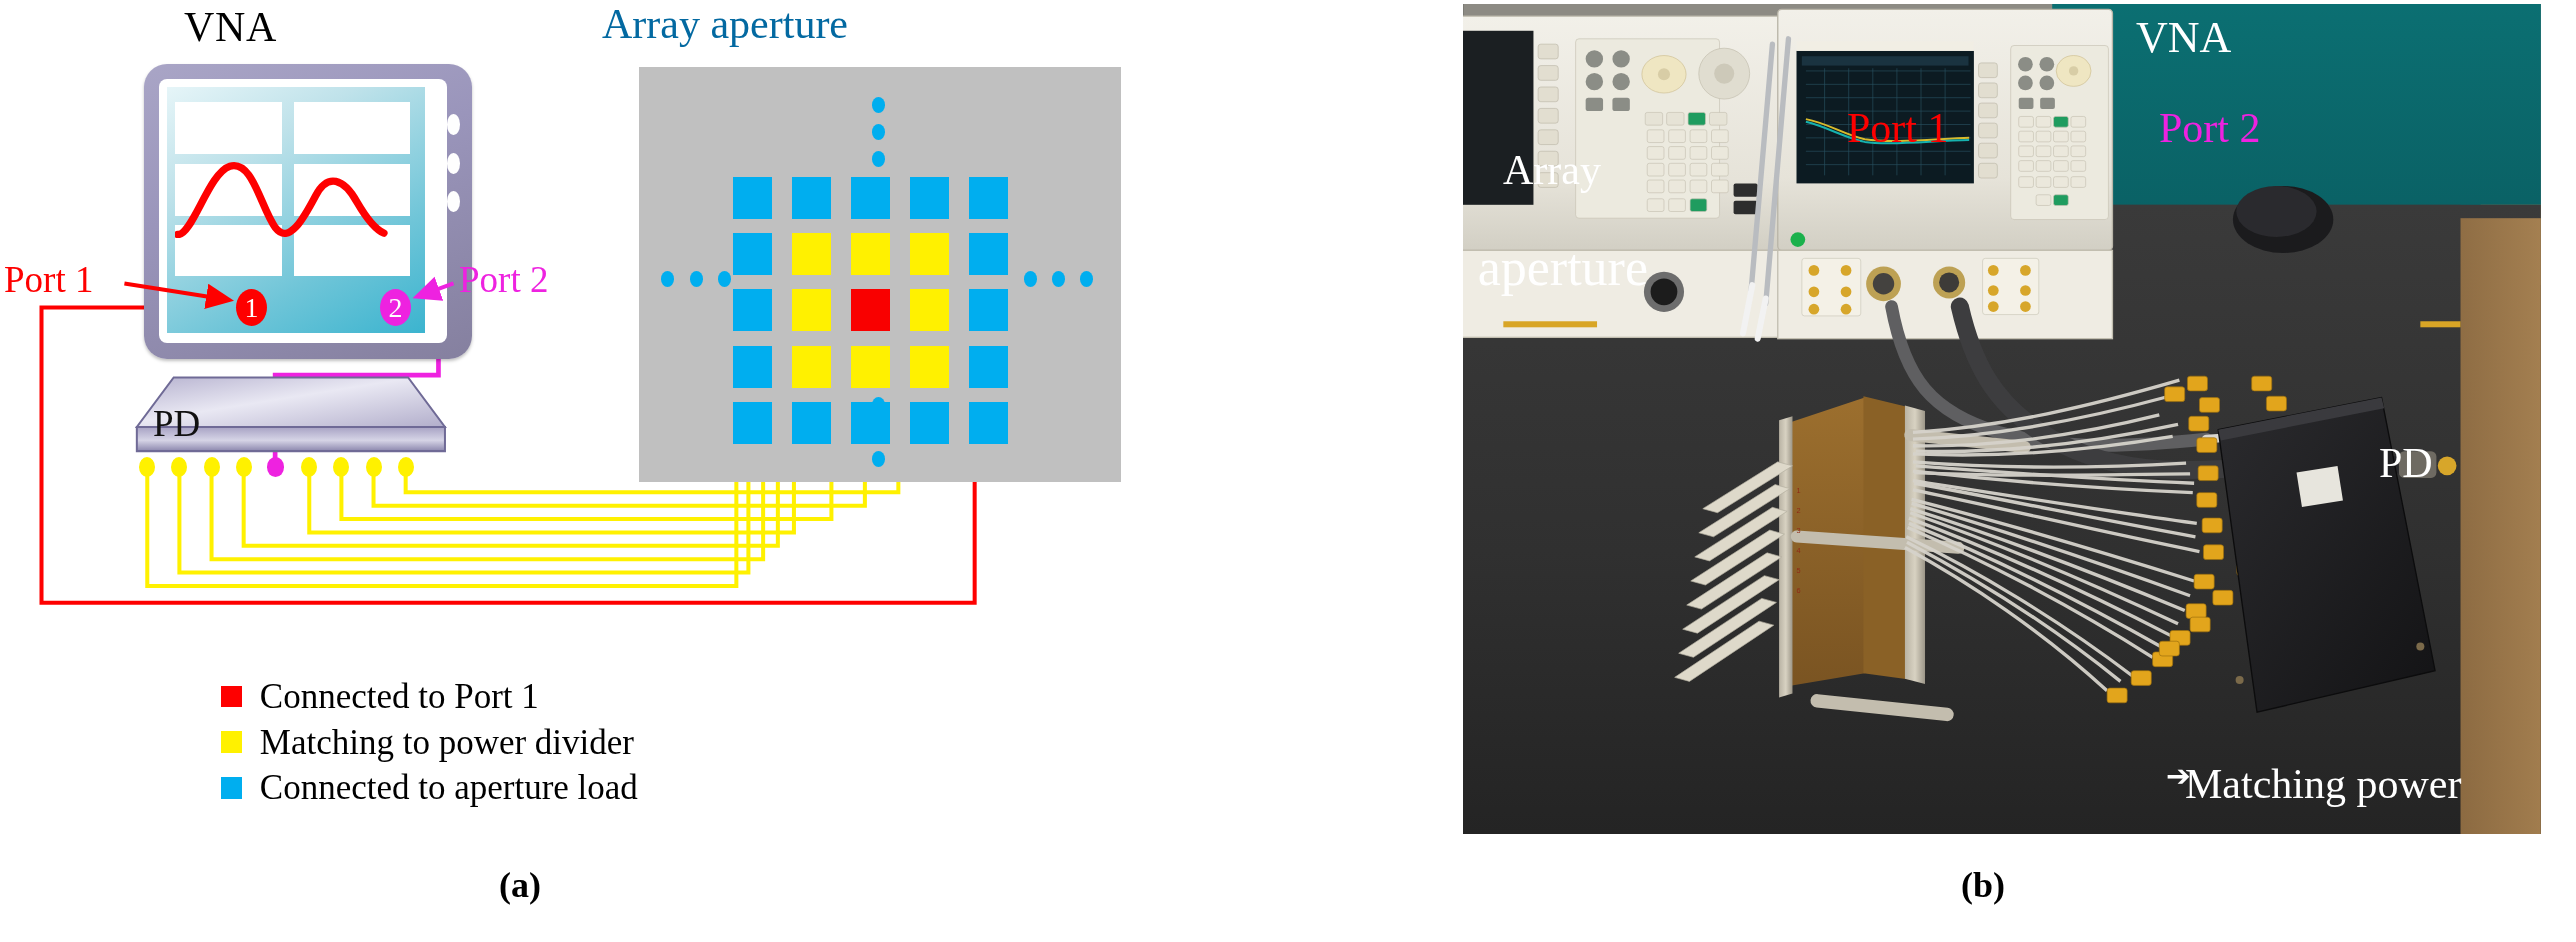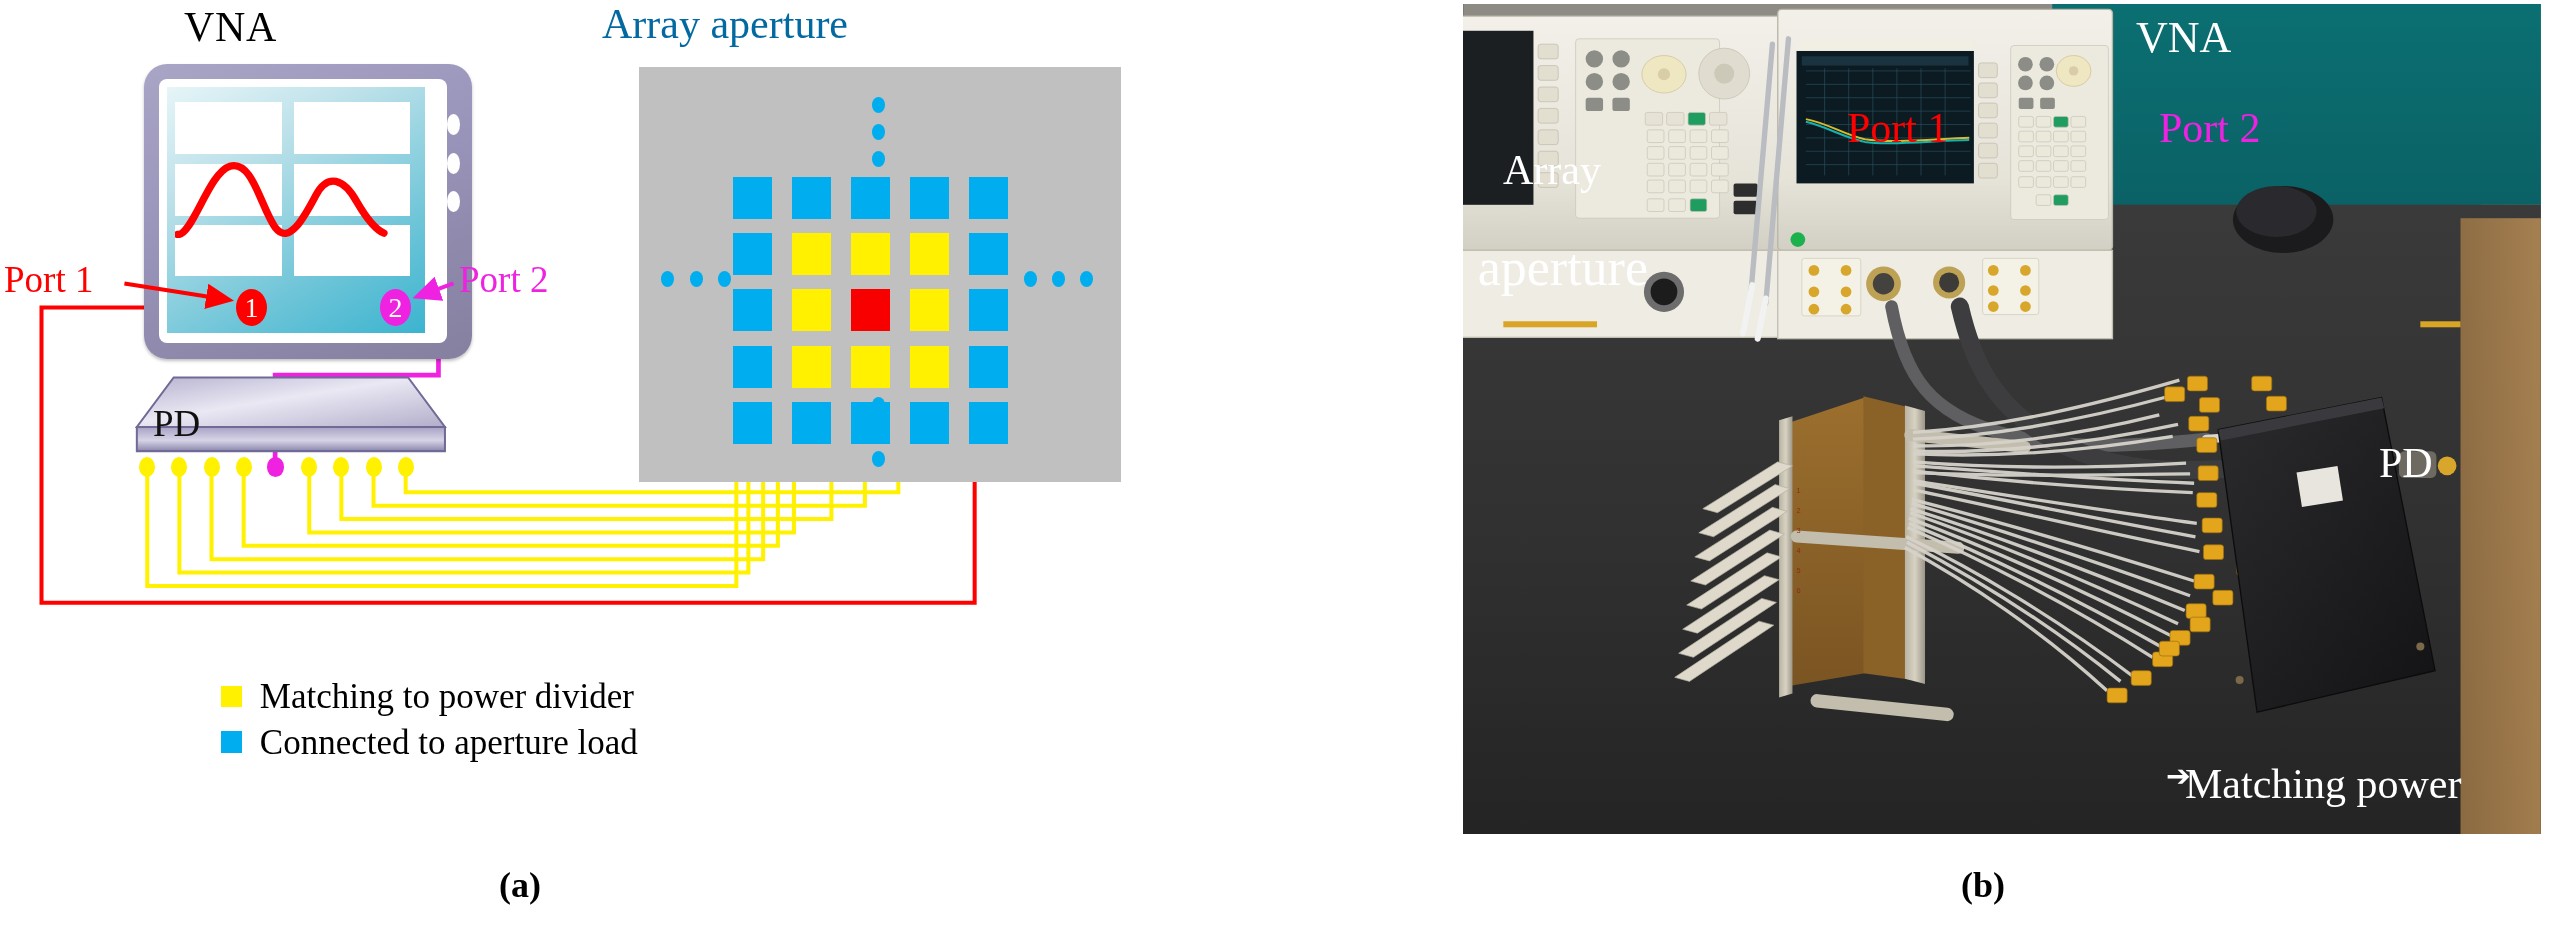--- a/index.html
+++ b/index.html
@@ -239,20 +239,24 @@
         <div class="sq blue" style="left: 236px; top: 169px; width: 39px; height: 42px;"></div>
         <div class="sq blue" style="left: 0px; top: 225px; width: 39px; height: 42px;"></div>
         <div class="sq blue" style="left: 59px; top: 225px; width: 39px; height: 42px;"></div>
         <div class="sq blue" style="left: 118px; top: 225px; width: 39px; height: 42px;"></div>
         <div class="sq blue" style="left: 177px; top: 225px; width: 39px; height: 42px;"></div>
         <div class="sq blue" style="left: 236px; top: 225px; width: 39px; height: 42px;"></div>
       </div>
 
     <div class="abs legend">
       <div class="legend-row">
+        <div class="legend-swatch" style="background:#fe0000;"></div>
+        <div class="legend-text">Connected to Port 1</div>
+      </div>
+      <div class="legend-row">
         <div class="legend-swatch" style="background:#fff100;"></div>
         <div class="legend-text">Matching to power divider</div>
       </div>
       <div class="legend-row">
         <div class="legend-swatch" style="background:#00aeef;"></div>
         <div class="legend-text">Connected to aperture load</div>
       </div>
     </div>
 
     <div class="abs txt cap-a">(a)</div>

